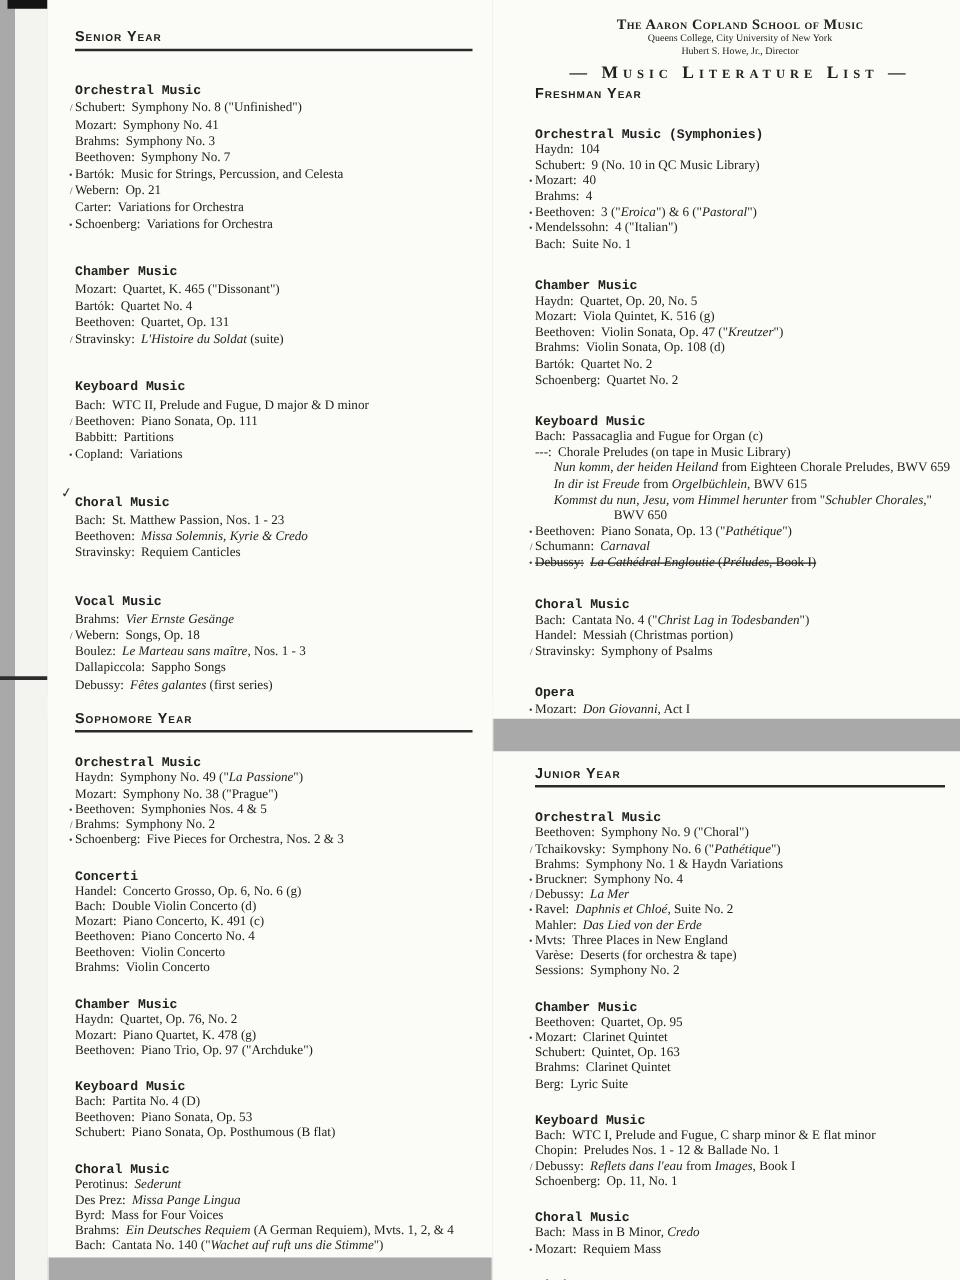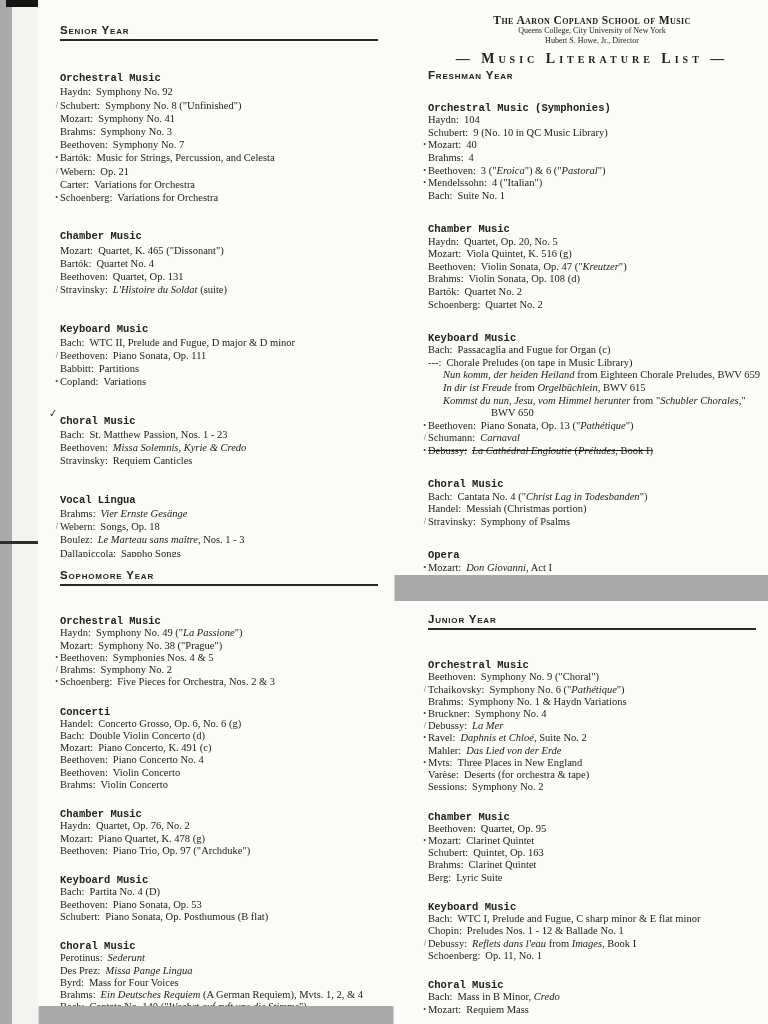--- a/index.html
+++ b/index.html
@@ -22,21 +22,21 @@
   .q-soph{left:38px;top:557px;width:356px;height:449px;padding:12px 16px 0 22px;--lh:12.2px;--gap:5px;}
   .q-junior{left:394px;top:601px;width:374px;height:449px;padding:12px 12px 0 34px;--lh:12.2px;--gap:5px;}
   
   .school{text-align:center;margin:0 0 4px 0;}
   .s1{font-weight:bold;font-variant:small-caps;font-size:11.5px;letter-spacing:.4px;line-height:12px;}
   .s2,.s3{font-size:8px;line-height:9.5px;}
   .slist{margin-top:7px;font-weight:bold;font-variant:small-caps;font-size:14px;letter-spacing:4px;line-height:13px;}
   
   .year{font-family:"Liberation Sans","DejaVu Sans",sans-serif;font-weight:bold;
         font-variant:small-caps;font-size:11.5px;letter-spacing:.8px;
-        border-bottom:2px solid #2a2a2a;padding-bottom:3px;margin:0 0 17px 0;}
+        border-bottom:2px solid #2a2a2a;padding-bottom:3px;margin:0 0 7px 0;}
   .year.no-rule{border-bottom:none;padding-bottom:0;margin-bottom:0;}
   
   .group{margin-top:var(--gap);padding-top:var(--lh);}
   .row{position:relative;line-height:var(--lh);font-size:10.5px;white-space:nowrap;}
   .gtitle{font-weight:bold;font-family:Liberation Mono, monospace;}
   .mk{position:absolute;left:-13px;top:0;width:11px;font-size:8px;color:#3c3c3c;text-align:right;}
   .gmk{font-size:11px;transform:translateY(-7px) rotate(-8deg);color:#2f2f2f;}
   .cmp{margin-right:5px;}
   .strike .cmp,.strike .wrk{text-decoration:line-through;}
   .ind1{padding-left:10px;}
@@ -57,24 +57,20 @@
     <h2 class="year">Senior Year</h2>
     <div>
 
         <div class="group">
           <div class="row">
             <span class="mk gmk"></span>
             <span class="gtitle">Orchestral Music</span>
           </div>
           <div>
 
-              <div class="row">
-                <span class="mk"></span>
-                <span class="cmp">Haydn:</span><span class="wrk">Symphony No. 92</span><span class="ann"></span>
-              </div>
 
               <div class="row">
                 <span class="mk">/</span>
                 <span class="cmp">Schubert:</span><span class="wrk">Symphony No. 8 ("Unfinished")</span><span class="ann"></span>
               </div>
 
               <div class="row">
                 <span class="mk"></span>
                 <span class="cmp">Mozart:</span><span class="wrk">Symphony No. 41</span><span class="ann"></span>
               </div>
@@ -189,21 +185,21 @@
               <div class="row">
                 <span class="mk"></span>
                 <span class="cmp">Stravinsky:</span><span class="wrk">Requiem Canticles</span><span class="ann"></span>
               </div>
             </div>
         </div>
 
         <div class="group">
           <div class="row">
             <span class="mk gmk"></span>
-            <span class="gtitle">Vocal Lingua</span>
+            <span class="gtitle">Vocal Music</span>
           </div>
           <div>
 
               <div class="row">
                 <span class="mk"></span>
                 <span class="cmp">Brahms:</span><span class="wrk"><i>Vier Ernste Gesänge</i></span><span class="ann"></span>
               </div>
 
               <div class="row">
                 <span class="mk">/</span>

